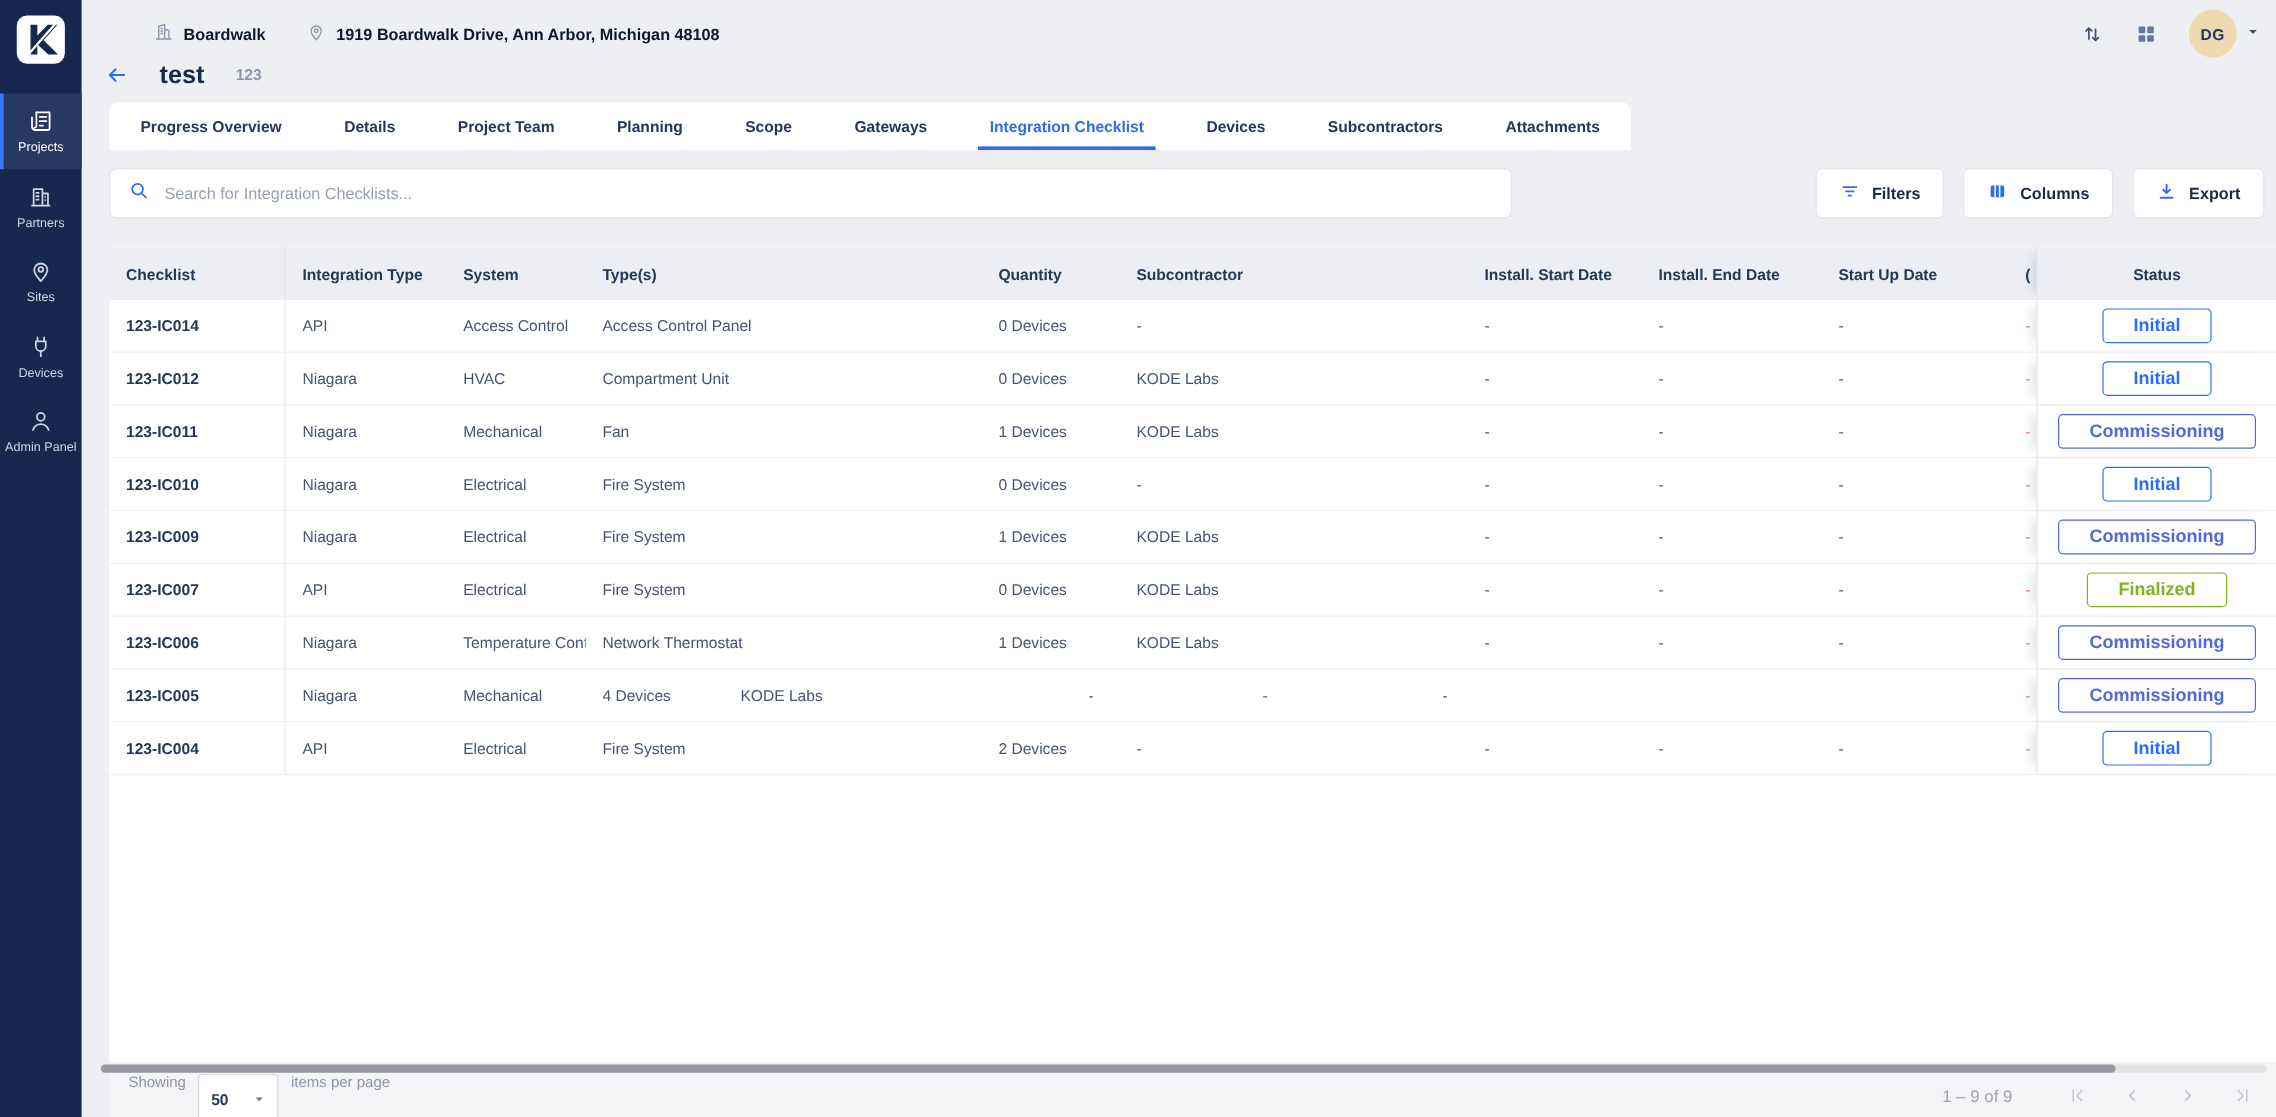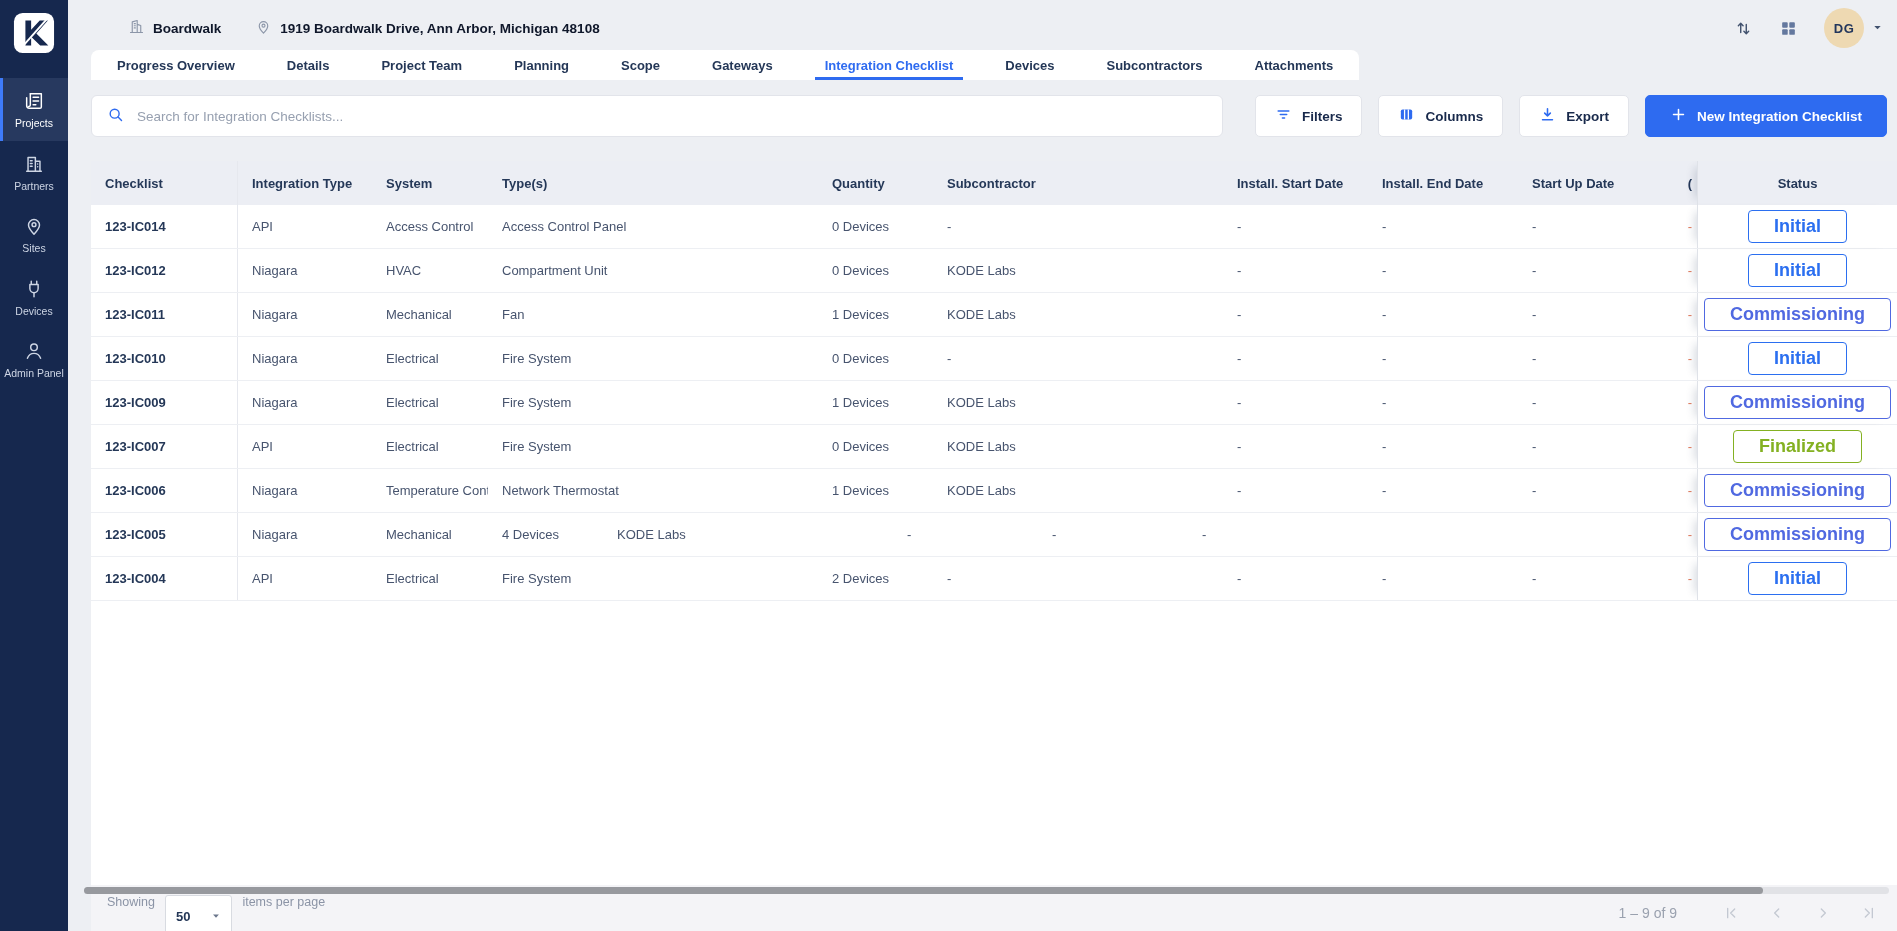--- a/index.html
+++ b/index.html
@@ -30,21 +30,21 @@
   .avatar { width:40px; height:40px; border-radius:50%; background:#eed9b2; color:#22365c;
             font-weight:bold; font-size:13px; letter-spacing:.4px; display:flex; align-items:center; justify-content:center; }
   .caret svg { width:11px; height:11px; color:#42526e; }
 
   .title-row { display:flex; align-items:center; gap:26px; padding:2px 0 12px 20px; }
   .back-btn svg { width:19px; height:19px; color:#2e6bf0; display:block; cursor:pointer; }
   .page-title { font-size:21px; font-weight:bold; color:#18294b; line-height:1; }
   .page-badge { font-size:13px; font-weight:600; color:#8b94a6; }
 
   
-  .tabs { margin-left:23px; display:flex; width:max-content; background:#fff; border-radius:8px 8px 0 0; height:30px; }
+  .tabs { margin-left:23px; display:flex; width:max-content; background:#fff; border-radius:8px 8px 0 0; height:40px; }
   .tab { display:flex; align-items:center; padding:0 26px; font-size:13px; font-weight:600;
          color:#243757; position:relative; cursor:pointer; white-space:nowrap; }
   .tab.active { color:#2e6bf0; }
   .tab.active::after { content:""; position:absolute; left:16px; right:16px; bottom:0; height:3px; background:#2e6bf0; }
 
   
   .toolbar { display:flex; align-items:center; gap:16px; margin:15px 10px 0 23px; }
   .searchbox { width:1169px; height:42px; background:#fff; border:1px solid #e2e4ea; border-radius:6px;
                display:flex; align-items:center; gap:11px; padding:0 15px; }
   .searchbox svg { width:17px; height:17px; color:#2e6bf0; flex-shrink:0; }
@@ -64,21 +64,21 @@
   .trow.thead { background:#eceef4; }
   .cell { display:flex; align-items:center; padding:0 14px; font-size:13px; color:#47546e; flex-shrink:0; overflow:hidden; white-space:nowrap; }
   .thead .cell { color:#253858; font-weight:600; }
   .cell.c-checklist { border-right:1px solid #e6e8ee; }
   .tbody .trow { border-bottom:1px solid #edeff3; background:#fff; cursor:pointer; }
   .tbody .cell.c-checklist { font-weight:600; color:#243757; }
   .cell.extra { flex:1; min-width:0; justify-content:flex-end; padding:0 5px 0 0; }
   .tbody .cell.extra { color:#e0795a; }
   .cell.status-col { width:200px; justify-content:center; border-left:1px solid #dfe2e8;
                      box-shadow:-9px 0 10px -7px rgba(23,43,77,.18); }
-  .badge { border:1px solid; border-radius:4px; background:#fff; padding:5px 25px; font-size:18px; font-weight:bold; }
+  .badge { border:1px solid; border-radius:4px; background:#fff; padding:5px 25px; font-size:15px; font-weight:bold; }
 
   
   .footerbar { margin-left:23px; background:#f4f4f7; }
   .hscroll { position:relative; height:10px; margin:0 8px 0 -7px; }
   .hscroll .track { position:absolute; left:0; right:0; top:2px; height:7px; border-radius:4px; background:#e1e2e6; }
   .hscroll .thumb { position:absolute; left:0; top:2px; height:7px; width:1679px; border-radius:4px; background:#97999e; cursor:pointer; }
   .footer-row { height:36px; display:flex; gap:10px; padding:0 20px 0 16px; color:#8b94a6; font-size:12.5px; }
   .pager-select { display:flex; align-items:center; gap:21px; background:#fff; border:1px solid #d8dbe1; border-radius:3px;
                   padding:20px 10px; color:#243757; font-size:13px; font-weight:600; cursor:pointer; }
   .pager-select svg { width:10px; height:10px; color:#6b778c; }
@@ -184,20 +184,29 @@
         <span class="avatar">DG</span>
         <span class="caret">
           <svg viewBox="0 0 24 24" fill="currentColor" stroke="none">
               <path d="M5 8.5h14L12 16z"></path>
             </svg>
         </span>
       </span>
     </div>
   </div>
 
+  <div class="title-row">
+    <span class="back-btn">
+      <svg viewBox="0 0 24 24" fill="none" stroke="currentColor" stroke-width="2.1" stroke-linecap="round" stroke-linejoin="round">
+        <path d="M19.5 12H4.5M10.5 18l-6-6 6-6"></path>
+      </svg>
+    </span>
+    <span class="page-title">test</span>
+    <span class="page-badge">123</span>
+  </div>
 
   <div class="tabs" id="tabs">
       <div class="tab">Progress Overview</div>
       <div class="tab">Details</div>
       <div class="tab">Project Team</div>
       <div class="tab">Planning</div>
       <div class="tab">Scope</div>
       <div class="tab">Gateways</div>
       <div class="tab active">Integration Checklist</div>
       <div class="tab">Devices</div>
@@ -233,28 +242,20 @@
       </span>
       <span>Columns</span>
     </button>
     <button class="btn">
       <span>
         <svg viewBox="0 0 24 24" fill="none" stroke="currentColor" stroke-width="2.2" stroke-linecap="round" stroke-linejoin="round">
           <path d="M12 4v10M12 14l-4-4M12 14l4-4M5 19.5h14"></path>
         </svg>
       </span>
       <span>Export</span>
-    </button>
-    <button class="btn btn-primary">
-      <span>
-        <svg viewBox="0 0 24 24" fill="none" stroke="currentColor" stroke-width="2.2" stroke-linecap="round">
-          <path d="M12 5v14M5 12h14"></path>
-        </svg>
-      </span>
-      <span>New Integration Checklist</span>
     </button>
   </div>
 
   <div class="panel">
     <div class="trow thead" id="thead">
         <div class="cell c-checklist" style="width: 147px;">Checklist</div>
         <div class="cell" style="width: 134px;">Integration Type</div>
         <div class="cell" style="width: 116px;">System</div>
         <div class="cell" style="width: 330px;">Type(s)</div>
         <div class="cell" style="width: 115px;">Quantity</div>

